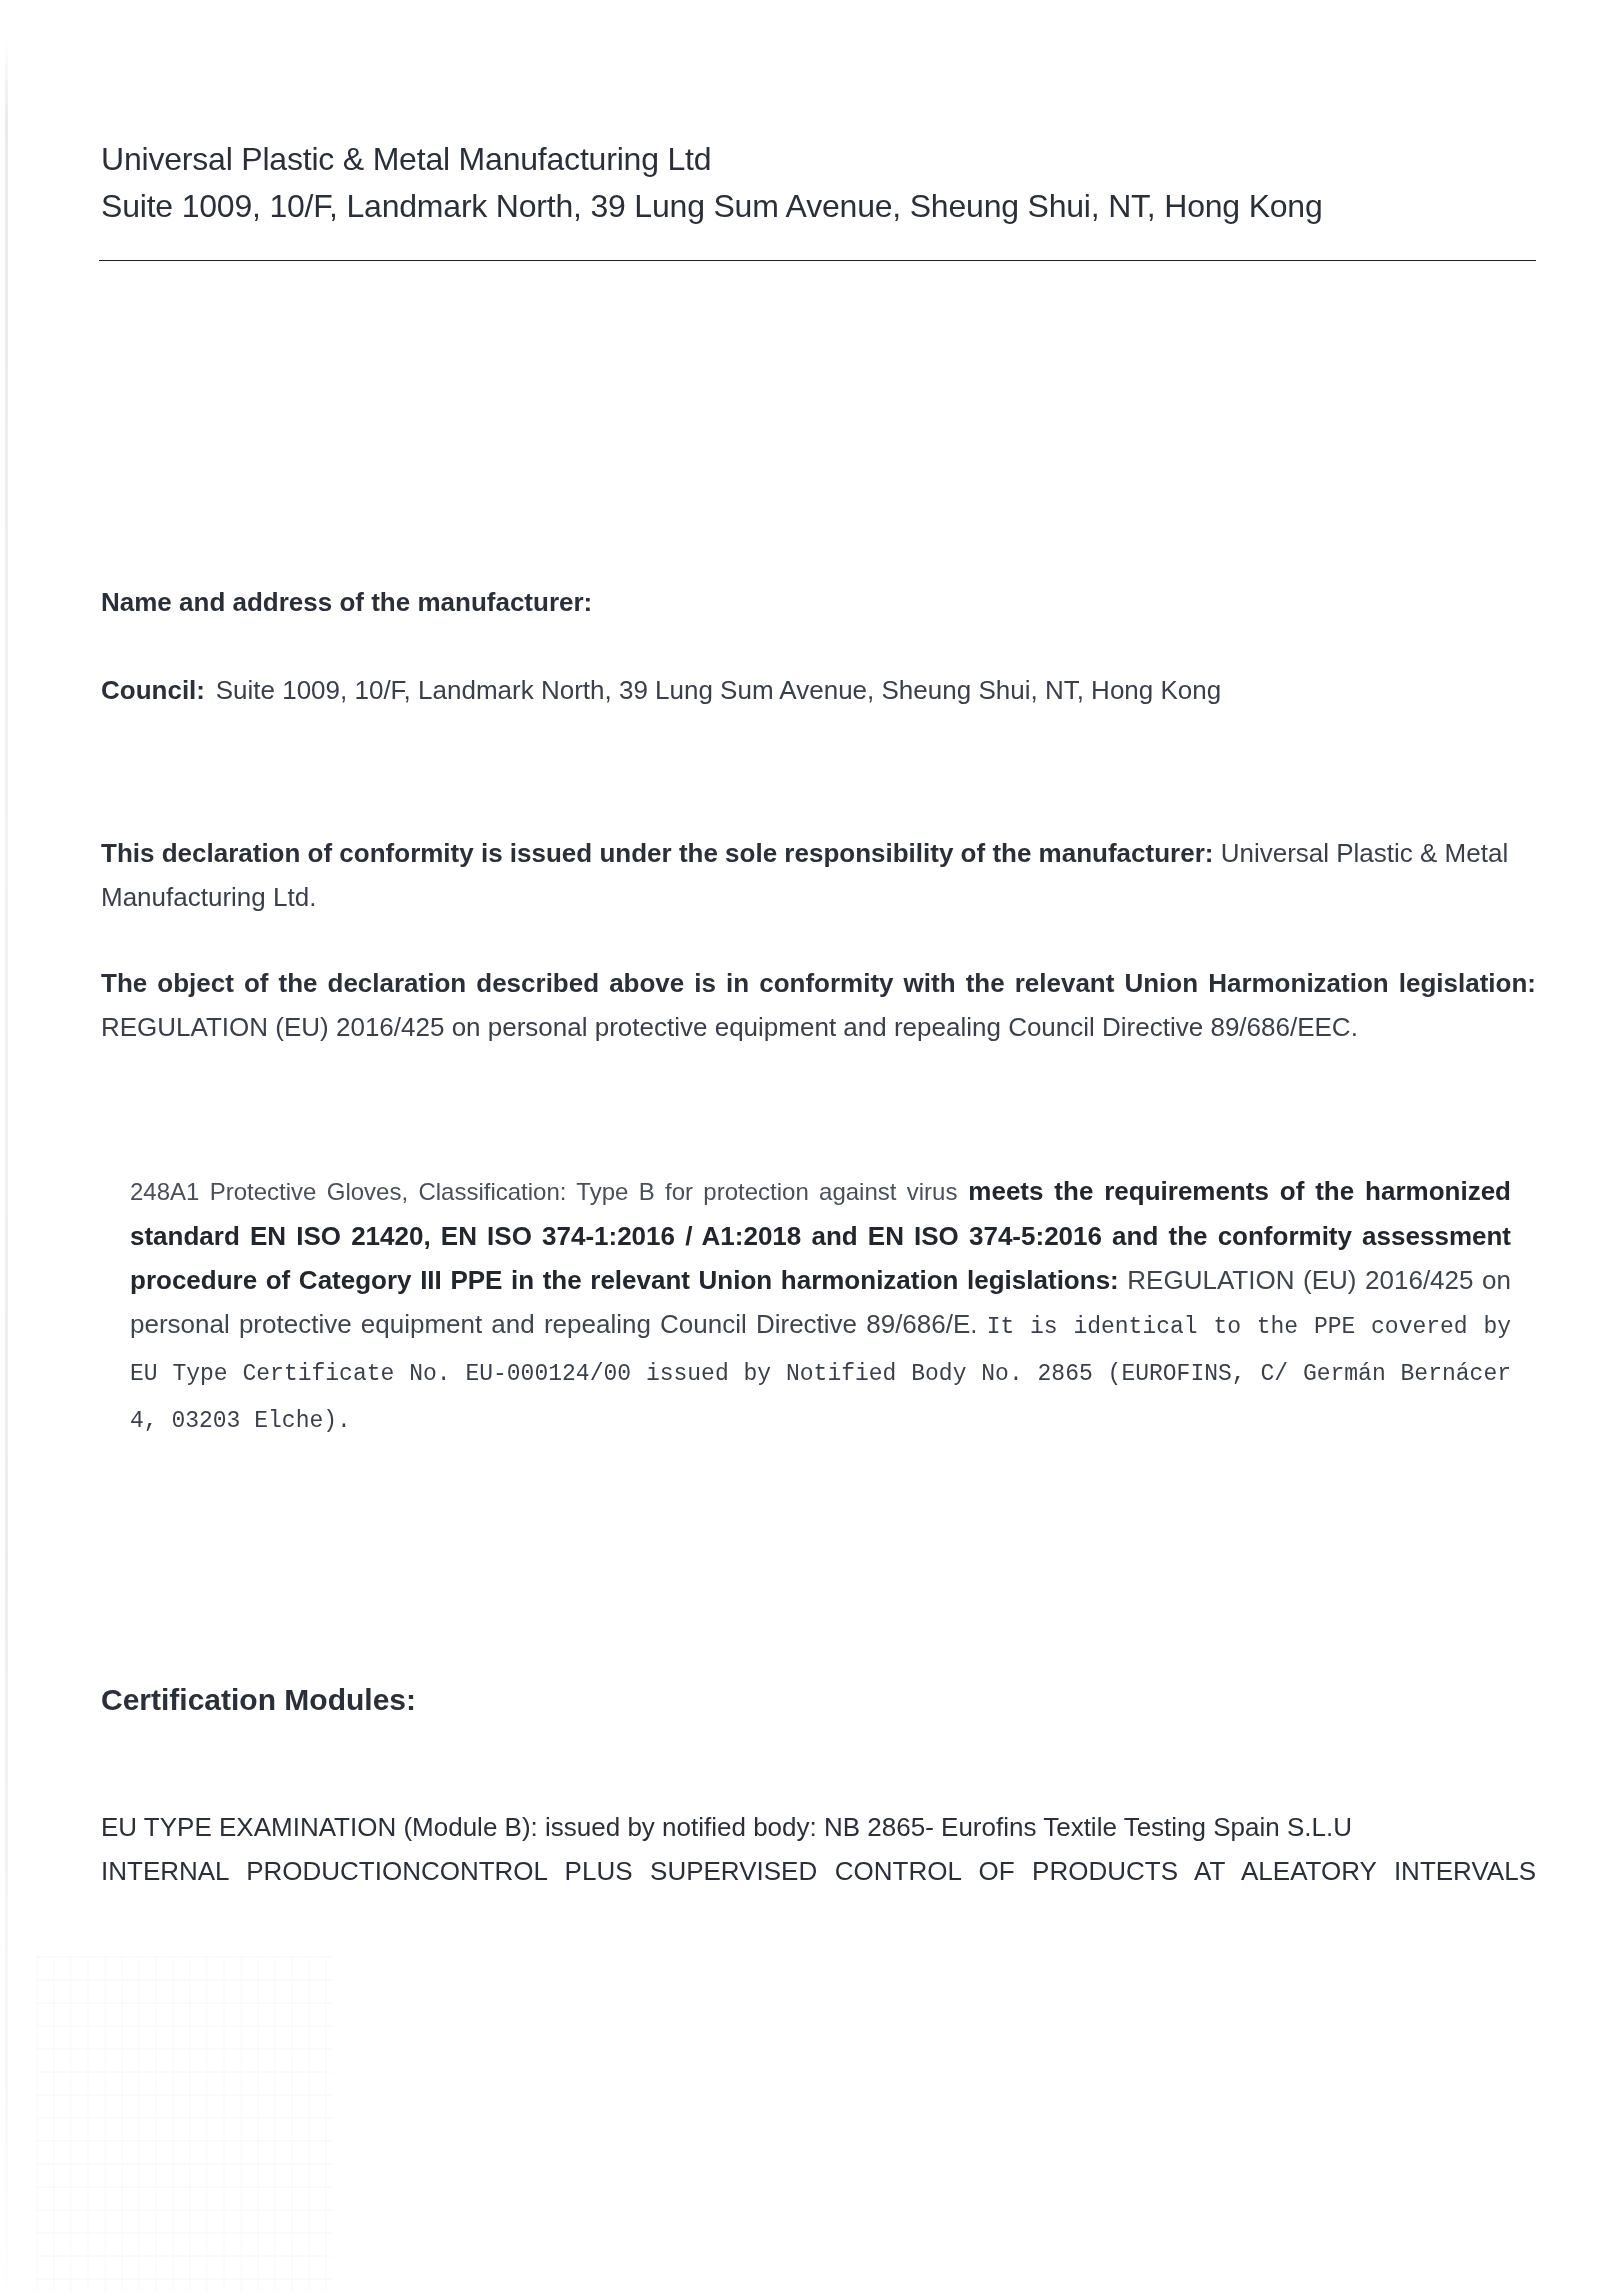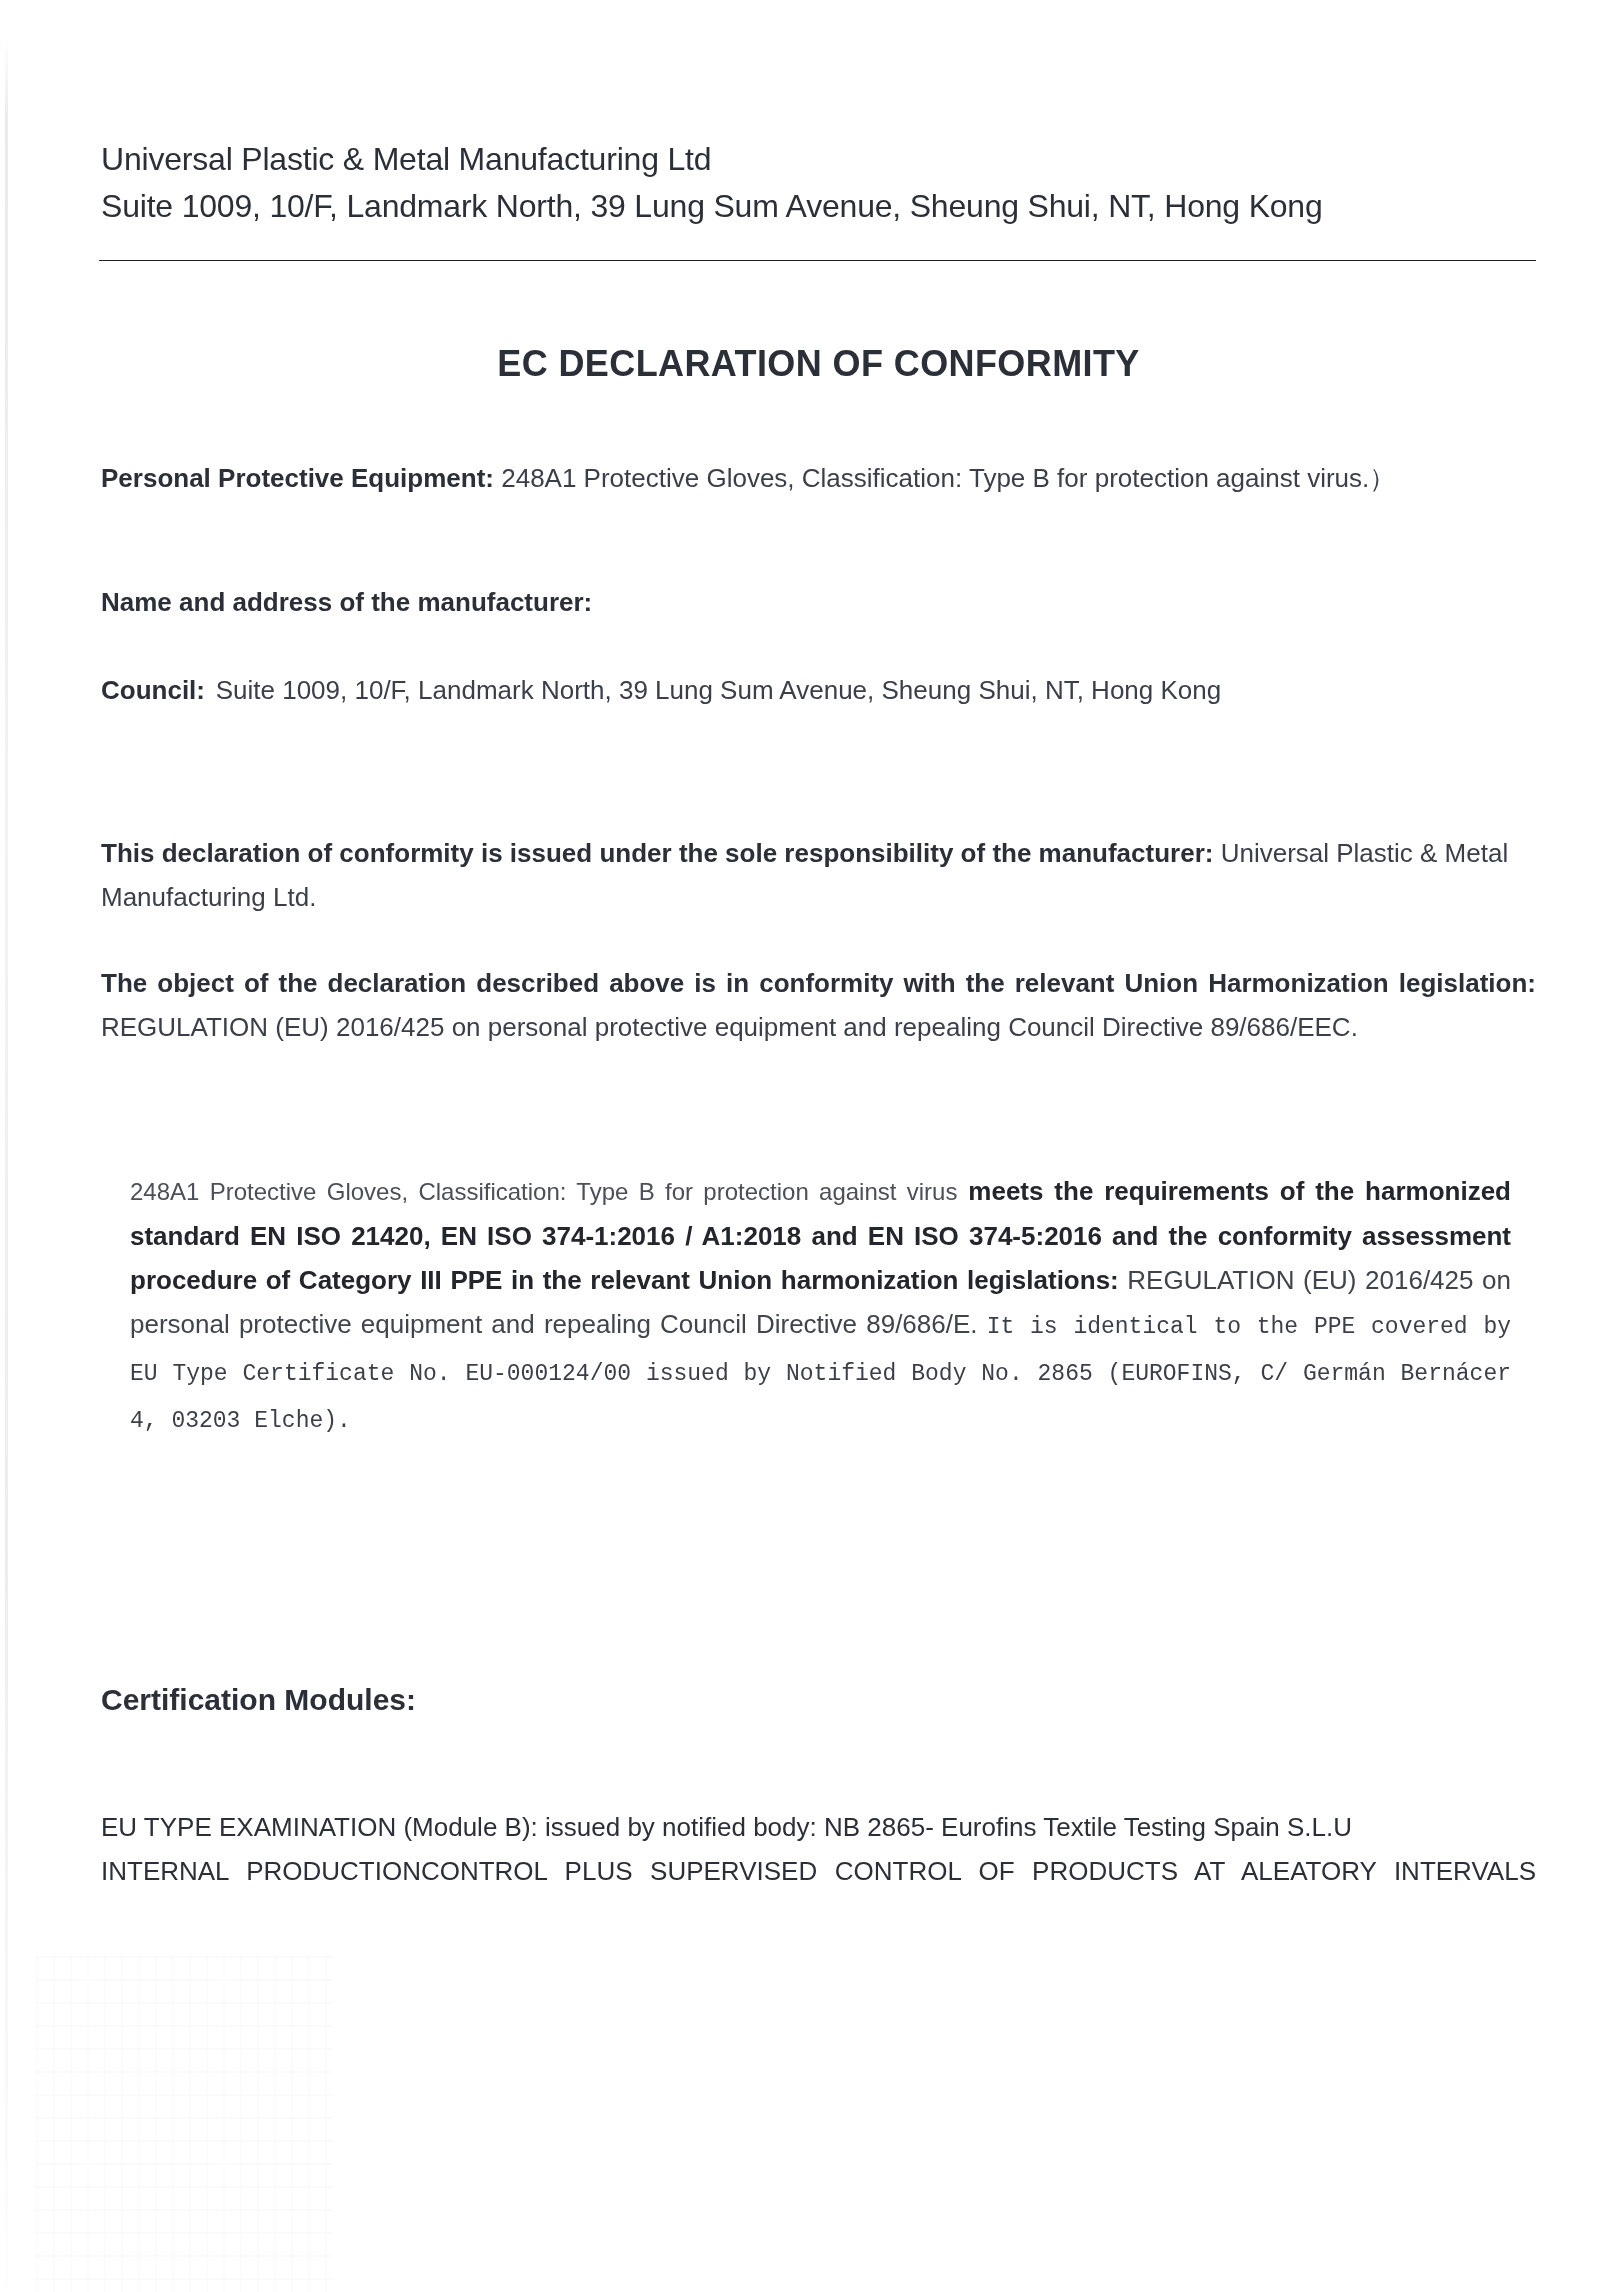--- a/index.html
+++ b/index.html
@@ -160,26 +160,21 @@
   <div class="scan-edge"></div>
   <div class="scan-noise"></div>
 
   <div class="letterhead">
     <div class="lh-line">Universal Plastic &amp; Metal Manufacturing Ltd</div>
     <div class="lh-line">Suite 1009, 10/F, Landmark North, 39 Lung Sum Avenue, Sheung Shui, NT, Hong Kong</div>
   </div>
 
   <div class="rule"></div>
 
-  <div class="doc-title">EC DECLARATION OF CONFORMITY</div>
-
-  <div class="block justify blk-ppe">
-    <span class="lbl">Personal Protective Equipment:</span>
-    <span class="val">248A1 Protective Gloves, Classification: Type B for protection against virus.）</span>
-  </div>
+
 
   <div class="block blk-nameaddr">
     <span class="lbl">Name and address of the manufacturer:</span>
   </div>
 
   <div class="block blk-namelines">
     <div class="kv">
       <span class="kv-key k-addr">Council:</span><span class="val">Suite 1009, 10/F, Landmark North, 39 Lung Sum Avenue, Sheung Shui, NT, Hong Kong</span>
     </div>
   </div>

